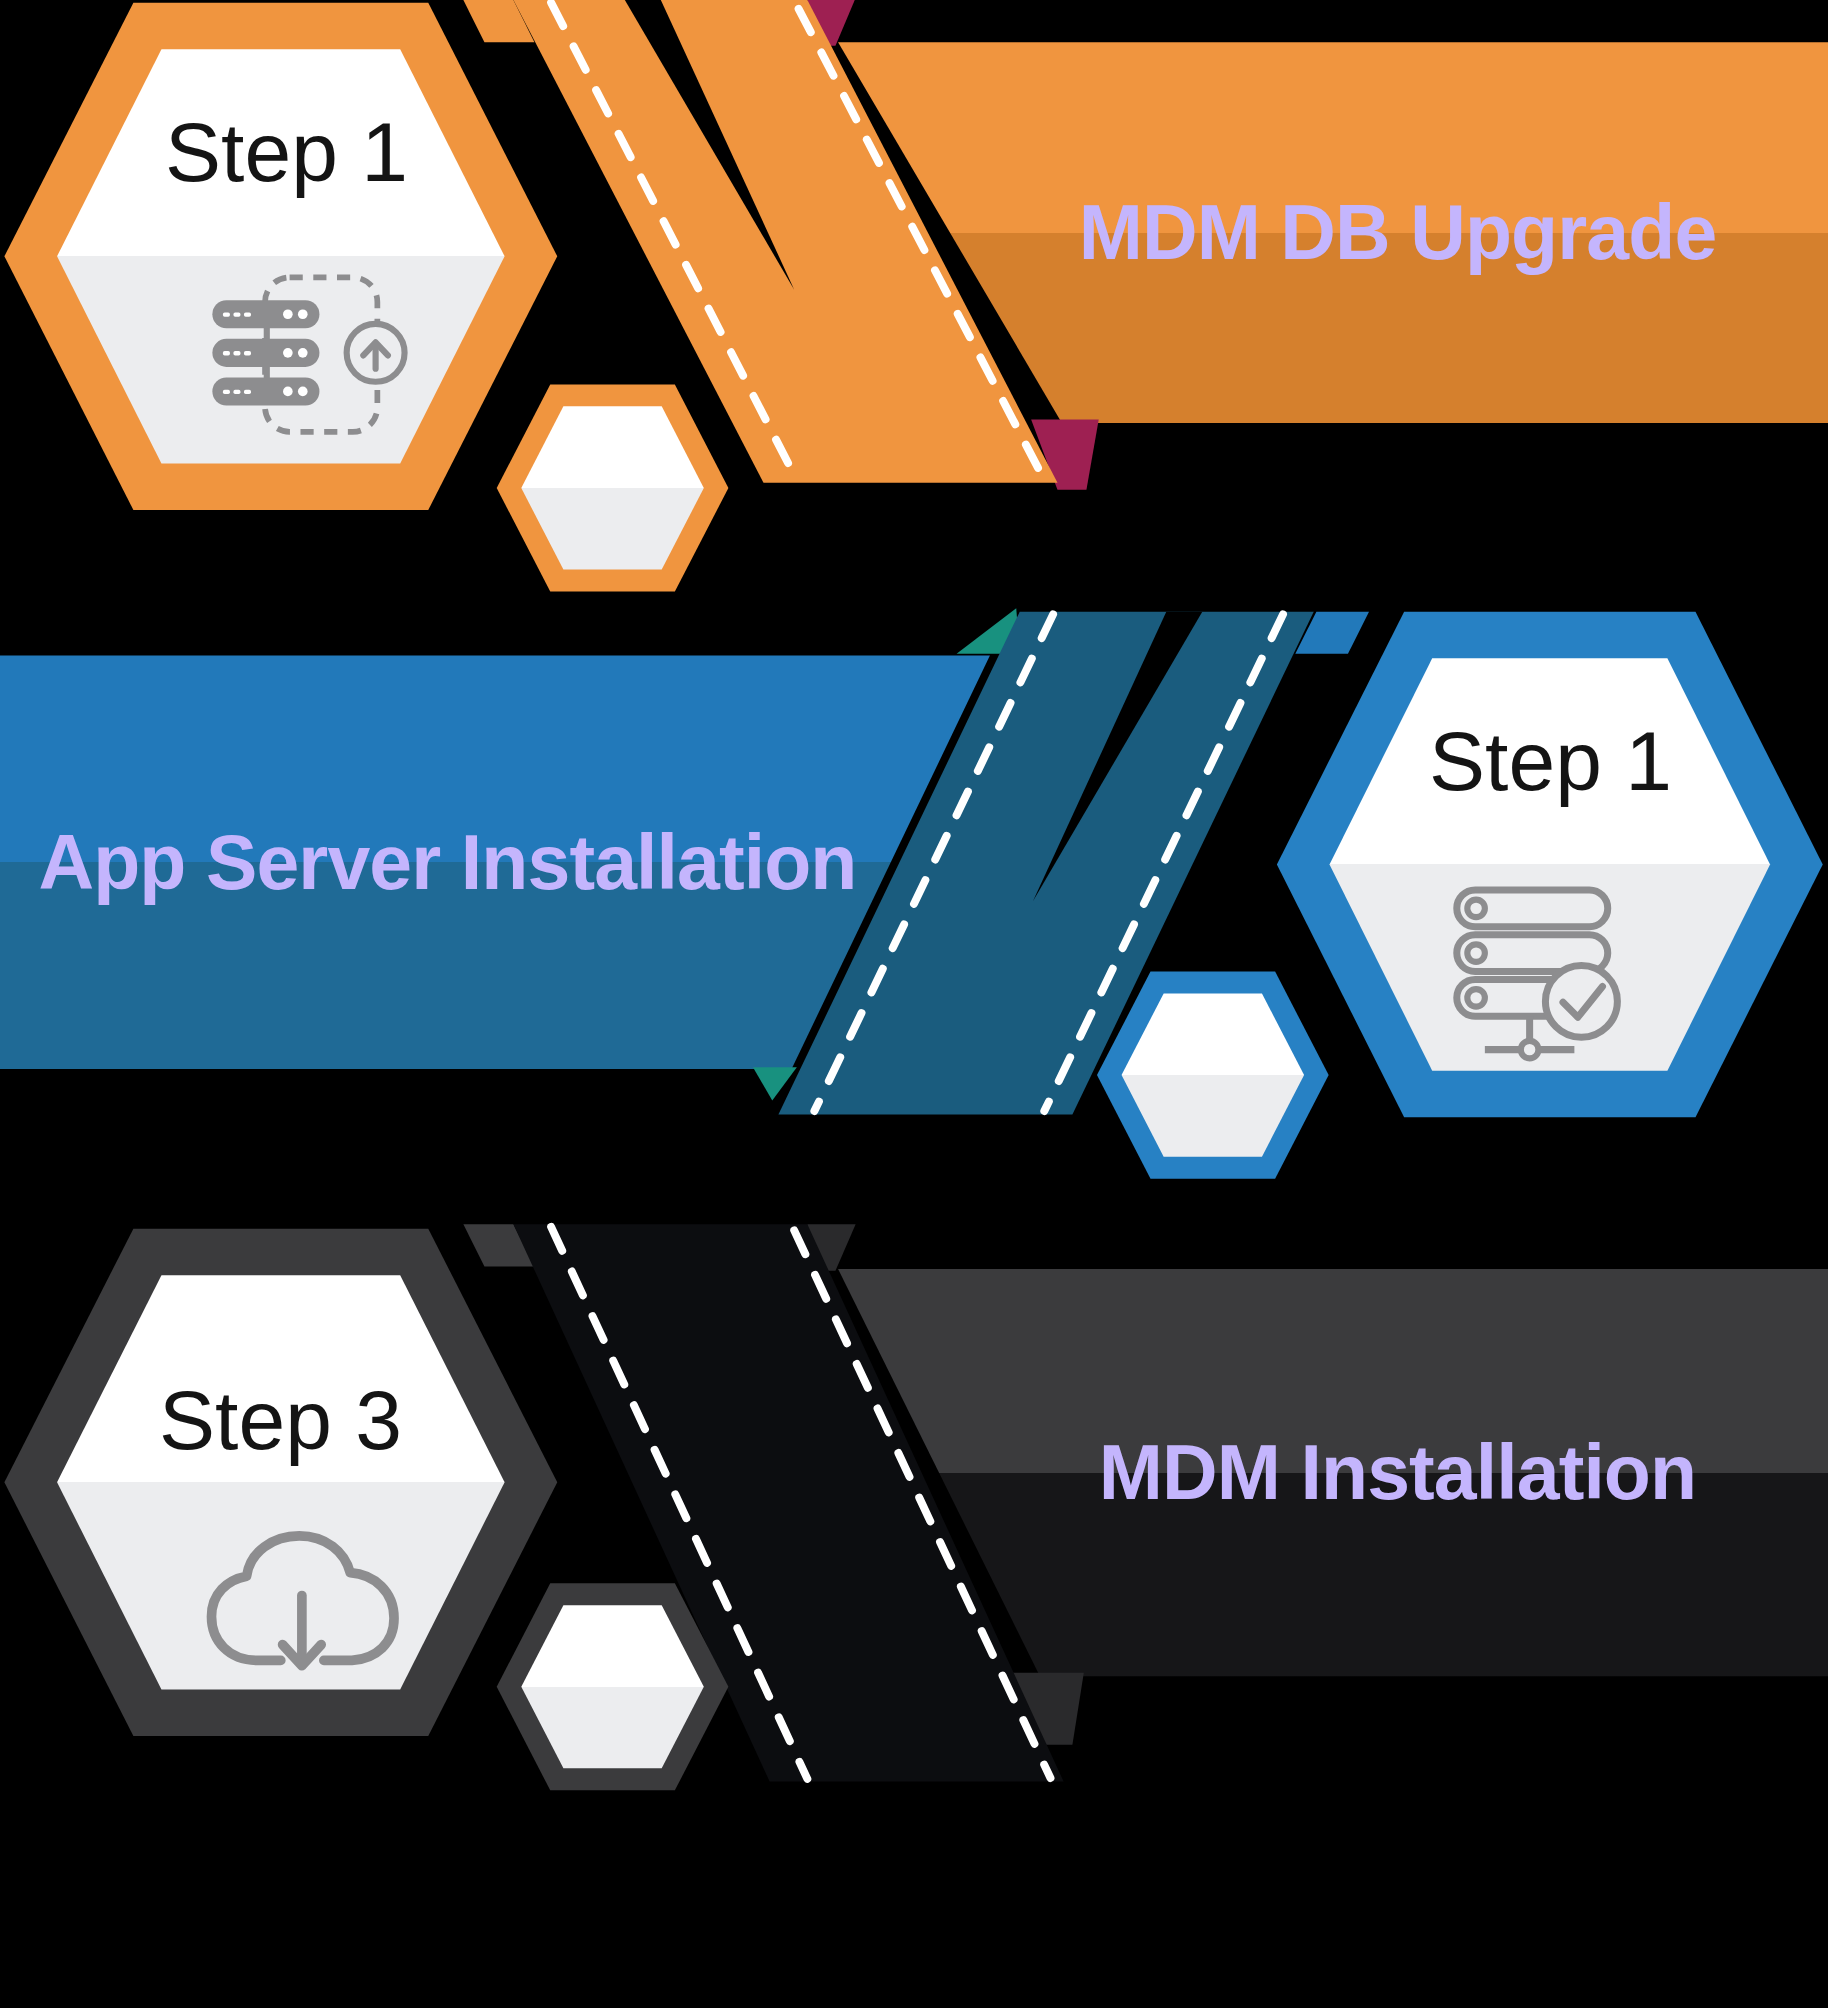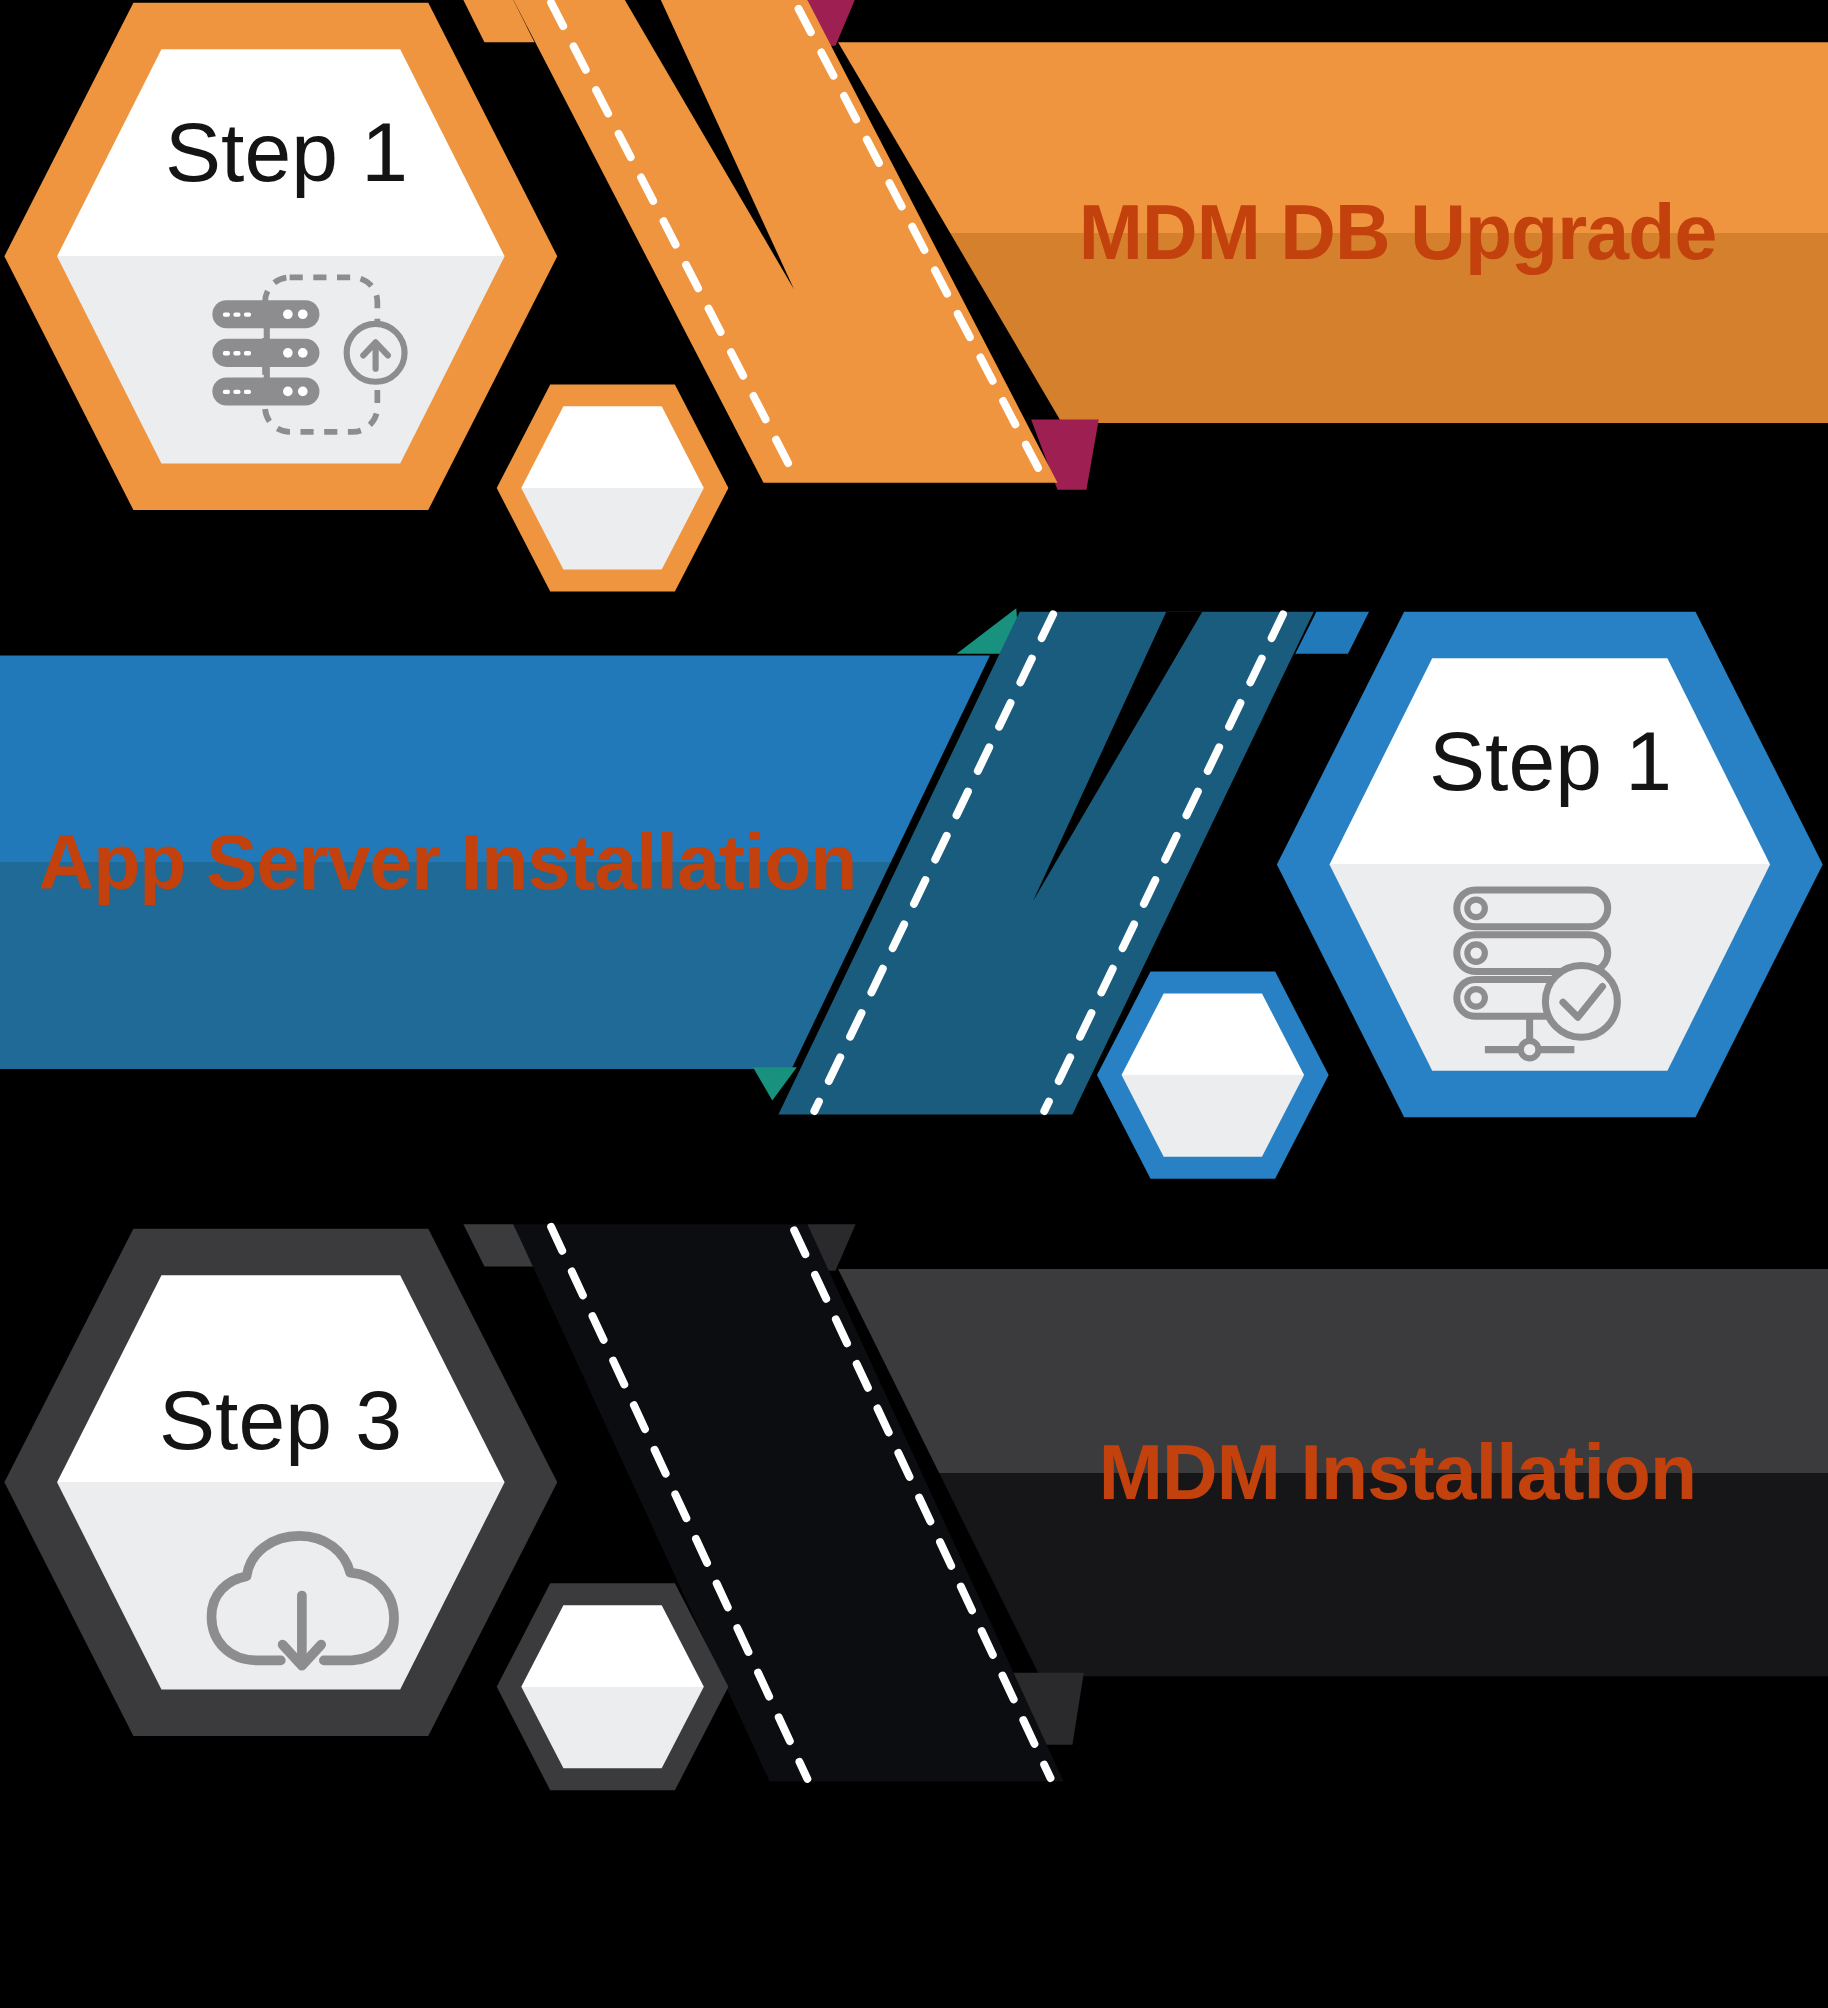--- a/index.html
+++ b/index.html
@@ -14,21 +14,21 @@
   .txt{
     position:absolute;
     display:flex;align-items:center;justify-content:center;
     white-space:nowrap;
     pointer-events:none;
   }
   .step-label{
     font-size:84px;font-weight:500;color:#141414;letter-spacing:0;
   }
   .band-title{
-    font-size:77px;font-weight:600;color:#c2410c;letter-spacing:-0.9px;
+    font-size:77px;font-weight:600;color:#c4b5fd;letter-spacing:-0.9px;
   }
   #step1-label{left:67px;top:100px;width:439px;height:105px;text-align:right;}
   #step2-label{left:1331px;top:709px;width:439px;height:105px;}
   #step3-label{left:61px;top:1368px;width:439px;height:105px;}
   #title1{left:966px;top:180px;width:863px;height:105px;}
   #title2{left:4px;top:810px;width:887px;height:105px;}
   #title3{left:966px;top:1420px;width:863px;height:105px;}
 </style>
 </head>
 <body>

